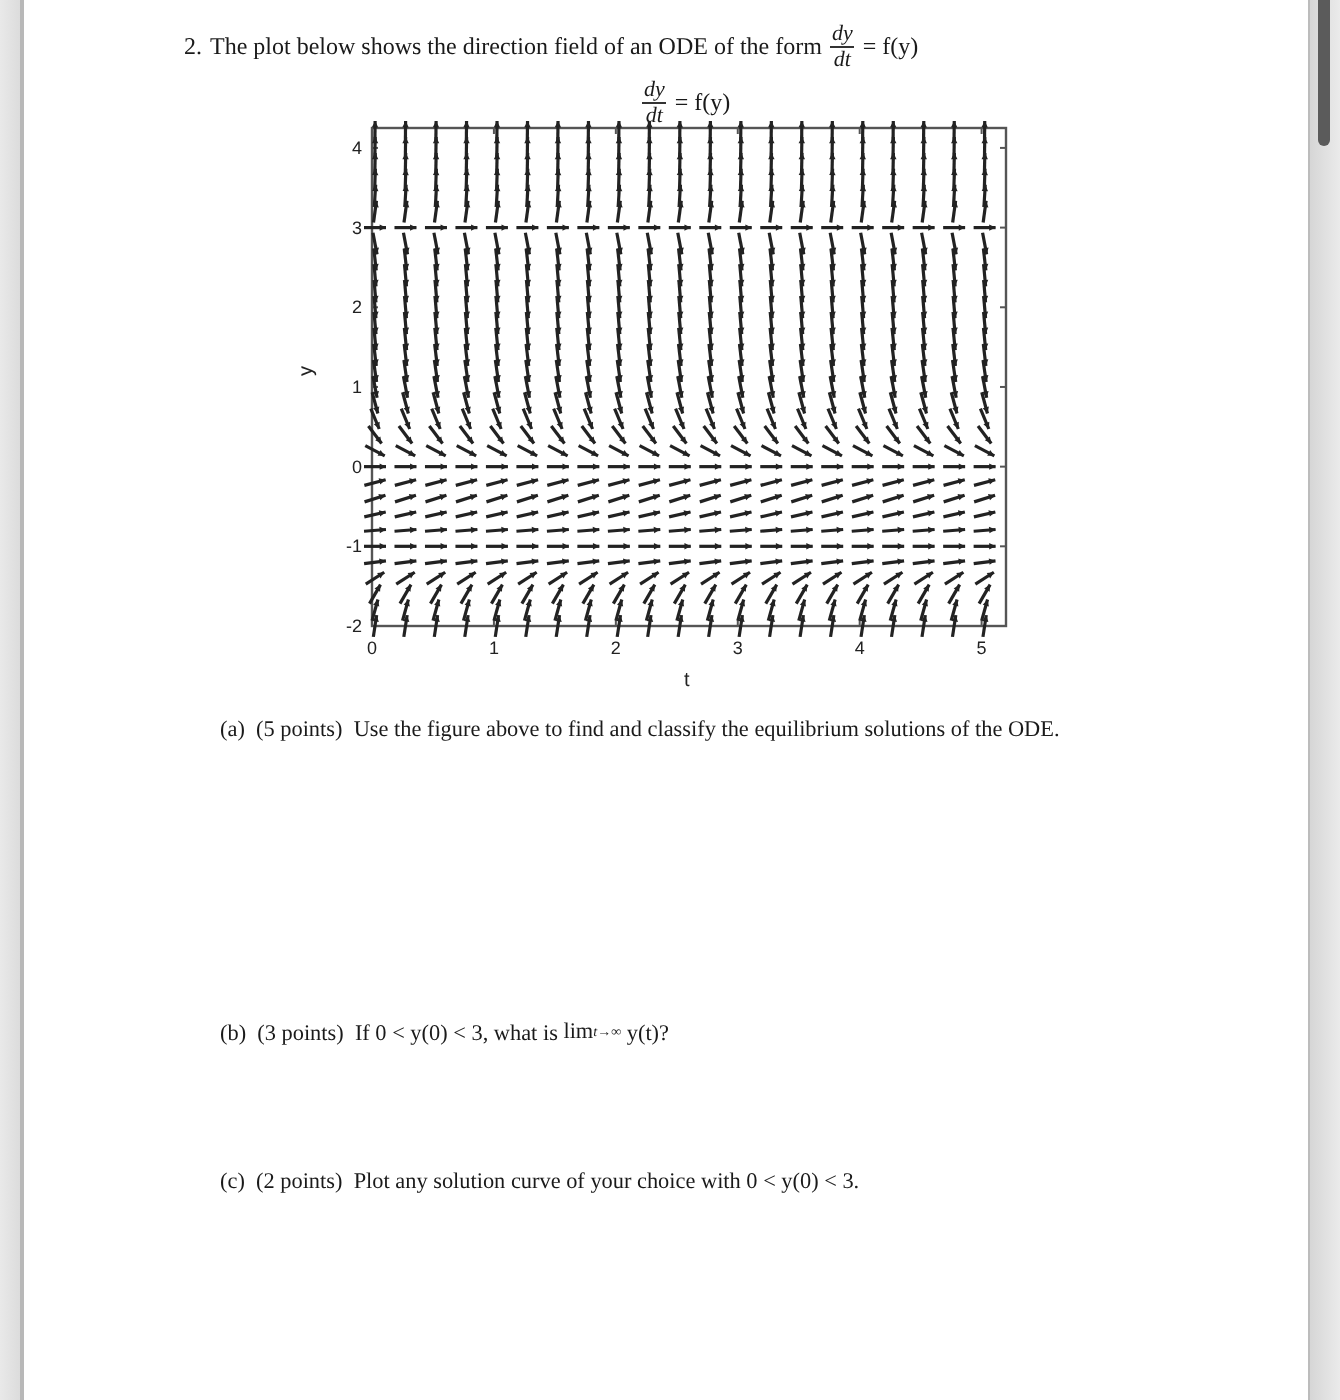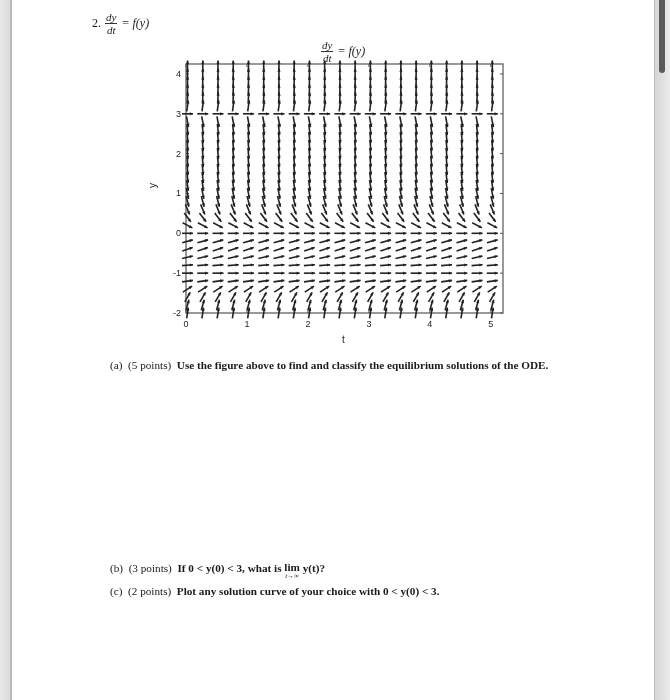--- a/index.html
+++ b/index.html
@@ -27,47 +27,48 @@
     position: absolute; left: 92px; top: 12px; font-size: 12px;
     font-family: "Liberation Serif", serif; white-space: nowrap;
     display: flex; align-items: center; gap: 4px;
   }
   .frac {
     display: inline-flex; flex-direction: column; align-items: center;
     font-style: italic; font-size: 11px; line-height: 10px;
   }
   .frac .num { border-bottom: 1px solid #333; padding: 0 1px 1px; }
   .frac .den { padding-top: 1px; }
-  .eq-rest { font-style: italic; font-size: 12px; }
+  .eq-rest { font-size: 12px; }
   .plot-title {
     position: absolute; left: 321px; top: 40px;
     display: flex; align-items: center; gap: 4px;
     font-family: "Liberation Serif", serif;
   }
   svg.plot { position: absolute; left: 0; top: 0; }
   .q {
     position: absolute; left: 110px; font-size: 11.2px; white-space: nowrap;
     font-family: "Liberation Serif", serif;
   }
-  .q b { font-weight: bold; }
+  .q b { font-weight: normal; }
   .lim {
-    display: inline-flex; flex-direction: column; align-items: center;
+    display: inline-flex; flex-direction: row; align-items: center;
     vertical-align: top; line-height: 11px;
   }
   .lim .sub { font-size: 7px; font-style: italic; line-height: 7px; }
 </style>
 </head>
 <body>
 
 <div class="left-gutter"></div>
 <div class="right-gutter"></div>
 <div class="scroll-thumb"></div>
 
 <div class="heading">
   <span>2.</span>
+  <span>The plot below shows the direction field of an ODE of the form</span>
   <span class="frac">
     <span class="num">dy</span>
     <span class="den">dt</span>
   </span>
   <span class="eq-rest">= f(y)</span>
 </div>
 
 <div class="plot-title">
   <span class="frac">
     <span class="num">dy</span>
@@ -1464,21 +1465,21 @@
     <line x1="492.2459426319474" y1="71.49165335067087" x2="492.3694419834371" y2="60.492346649329114" stroke="#222222" stroke-width="1.6"></line>
     <polygon points="492.3694419834371,60.492346649329114 493.9334140559262,63.71010850448159 490.7336157428086,63.67418142041185" fill="#222222"></polygon>
   </svg>
 
 <div class="q" style="top:359px;">
   <span>(a)</span>&nbsp;
   <span>(5 points)</span>&nbsp;
   <b>Use the figure above to find and classify the equilibrium solutions of the ODE.</b>
 </div>
 
-<div class="q" style="top:562px;">
+<div class="q" style="top:511px;">
   <span>(b)</span>&nbsp;
   <span>(3 points)</span>&nbsp;
   <b>If 0 &lt; y(0) &lt; 3, what is</b>
   <span class="lim">
     <b>lim</b>
     <span class="sub">t→∞</span>
   </span>
   <b>y(t)?</b>
 </div>
 

